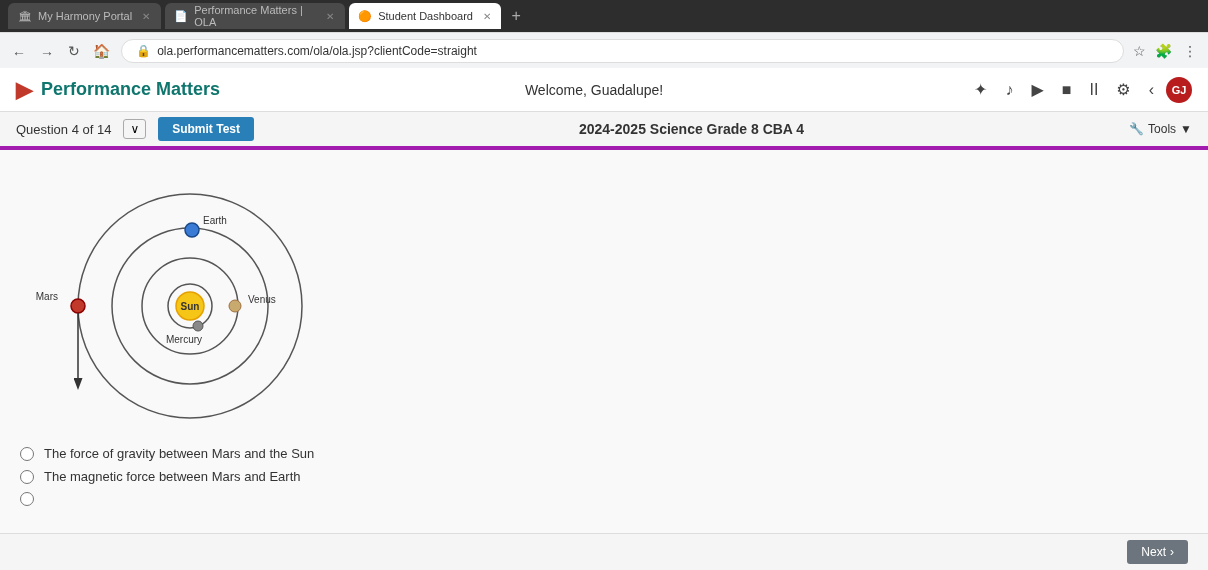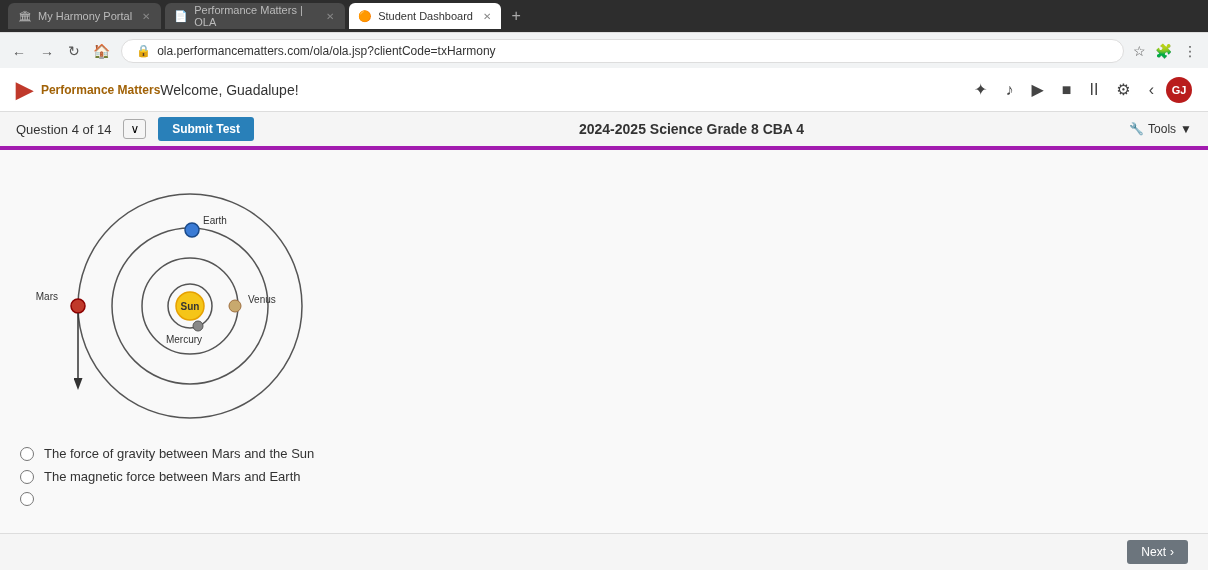--- a/index.html
+++ b/index.html
@@ -20,22 +20,22 @@
     .nav-icons { display: flex; align-items: center; gap: 4px; }
     .nav-icon { font-size: 14px; color: #555; cursor: pointer; padding: 3px; }
 
     
     .app { background: #fff; margin: 0; height: calc(570px - 68px); display: flex; flex-direction: column; }
 
     
     .header { display: flex; align-items: center; background: #fff; padding: 6px 16px; border-bottom: 1px solid #ddd; height: 44px; }
     .logo { display: flex; align-items: center; gap: 8px; }
     .logo-icon { color: #c0392b; font-size: 22px; font-weight: bold; }
-    .logo-text { font-size: 12px; font-weight: bold; color: #a16207; }
-    .header-center { flex: 1; text-align: left; font-size: 14px; color: #333; }
+    .logo-text { font-size: 18px; font-weight: bold; color: #0f766e; }
+    .header-center { flex: 1; text-align: center; font-size: 14px; color: #333; }
     .header-tools { display: flex; align-items: center; gap: 6px; }
     .header-btn { background: none; border: none; cursor: pointer; font-size: 16px; color: #444; padding: 4px 6px; }
     .header-avatar { background: #b91c1c; color: #fff; border-radius: 50%; width: 26px; height: 26px; display: flex; align-items: center; justify-content: center; font-size: 11px; font-weight: bold; }
 
     
     .toolbar { display: flex; align-items: center; background: #f5f5f5; padding: 6px 16px; border-bottom: 4px solid #a21caf; height: 38px; gap: 12px; }
     .question-label { font-size: 13px; color: #333; font-weight: 500; }
     .dropdown-arrow { background: none; border: 1px solid #aaa; border-radius: 3px; padding: 2px 6px; cursor: pointer; font-size: 12px; }
     .submit-btn { background: #2980b9; color: #fff; border: none; border-radius: 3px; padding: 5px 14px; font-size: 12px; font-weight: bold; cursor: pointer; }
     .test-title { flex: 1; text-align: center; font-size: 14px; font-weight: bold; color: #333; }
@@ -82,21 +82,21 @@
     </div>
     <span class="tab-add">+</span>
   </div>
   <div class="nav-bar">
     <button class="nav-btn">←</button>
     <button class="nav-btn">→</button>
     <button class="nav-btn">↻</button>
     <button class="nav-btn">🏠</button>
     <div class="address-bar">
       <span>🔒</span>
-      <span class="address-text">ola.performancematters.com/ola/ola.jsp?clientCode=txHarmony</span>
+      <span class="address-text">ola.performancematters.com/ola/ola.jsp?clientCode=straight</span>
     </div>
     <div class="nav-icons">
       <span class="nav-icon">☆</span>
       <span class="nav-icon">🧩</span>
       <span class="nav-icon">⋮</span>
     </div>
   </div>
 </div>
 
 <div class="app">

